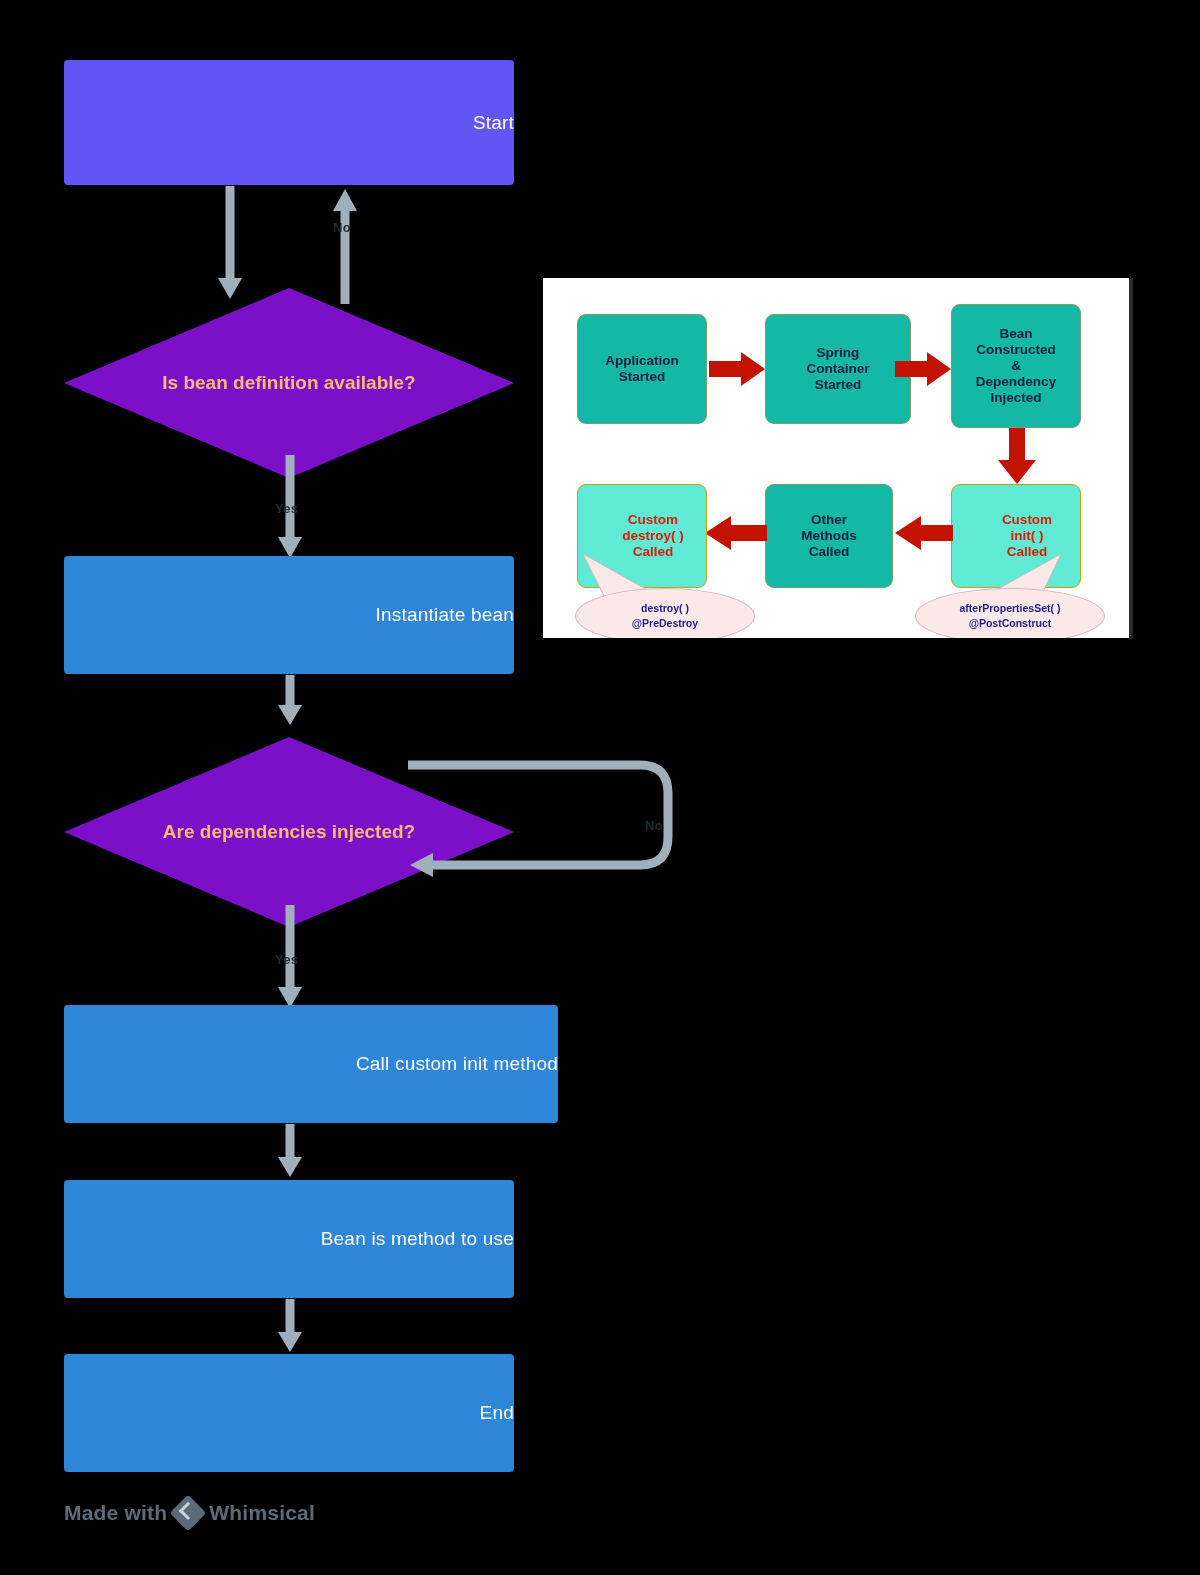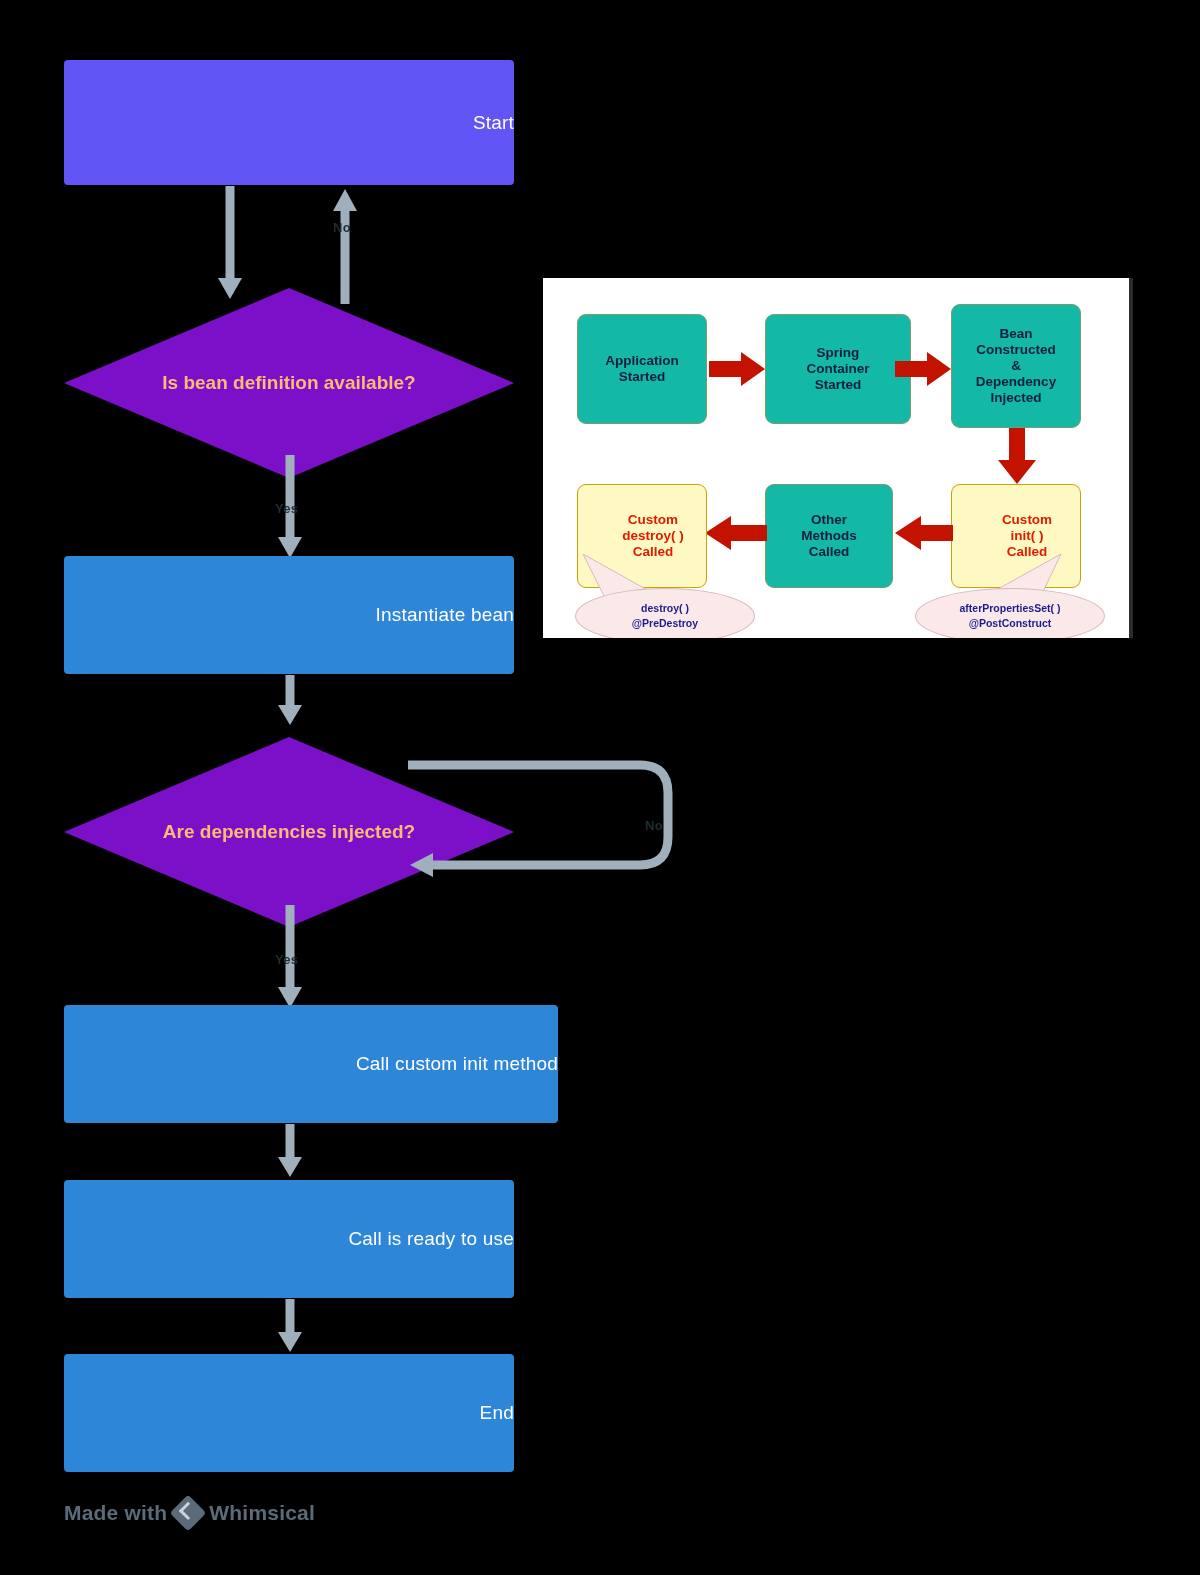--- a/index.html
+++ b/index.html
@@ -62,21 +62,21 @@
     position: absolute;
     display: flex; align-items: center; justify-content: center;
     text-align: center;
     border-radius: 9px;
     font-size: 13.5px;
     font-weight: 700;
     line-height: 1.18;
     padding: 2px;
   }
   .eb.green  { background: #14b8a6; border: 1px solid #7e9b6a; color: #0d1f3c; }
-  .eb.yellow { background: #fef9c3; border: 1px solid #c9a400; color: #e01b00; padding-left: 24px; }
+  .eb.yellow { background: #5eead4; border: 1px solid #c9a400; color: #e01b00; padding-left: 24px; }
   .ered { position: absolute; }
   .ered svg { display: block; }
   .callout {
     position: absolute;
     background: #fbe9ea;
     border: 1px solid #d9b7bb;
     border-radius: 50%;
     display: flex; flex-direction: column;
     align-items: center; justify-content: center;
     color: #1b1b8f;
@@ -196,21 +196,21 @@
   </div>
 
   <div class="conn" style="left:275px; top:1124px; width:30px; height:55px;">
     <svg width="30" height="55" viewBox="0 0 30 55">
       <line x1="15" y1="0" x2="15" y2="36" stroke="#9FB0BC" stroke-width="9"></line>
       <polygon points="15,53 3,33 27,33" fill="#9FB0BC"></polygon>
     </svg>
   </div>
 
   <div class="node rect proc" style="left:64px; top:1180px; width:450px; height:118px;">
-    <span>Call is ready to use</span>
+    <span>Bean is method to use</span>
   </div>
 
   <div class="conn" style="left:275px; top:1299px; width:30px; height:55px;">
     <svg width="30" height="55" viewBox="0 0 30 55">
       <line x1="15" y1="0" x2="15" y2="36" stroke="#9FB0BC" stroke-width="9"></line>
       <polygon points="15,53 3,33 27,33" fill="#9FB0BC"></polygon>
     </svg>
   </div>
 
   <div class="node rect proc" style="left:64px; top:1354px; width:450px; height:118px;">

